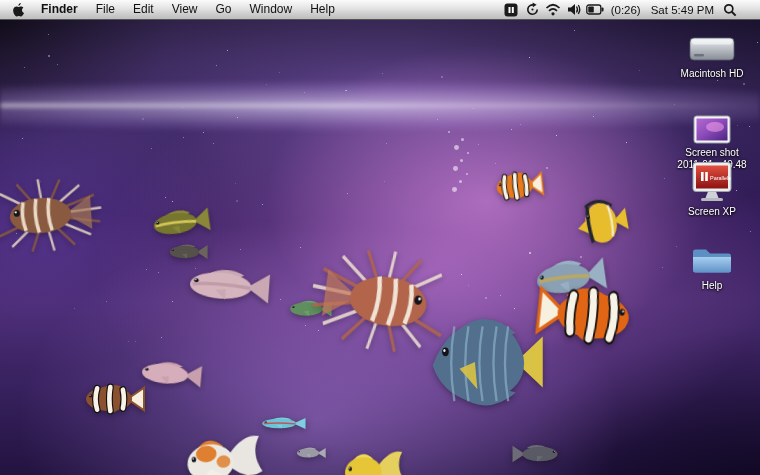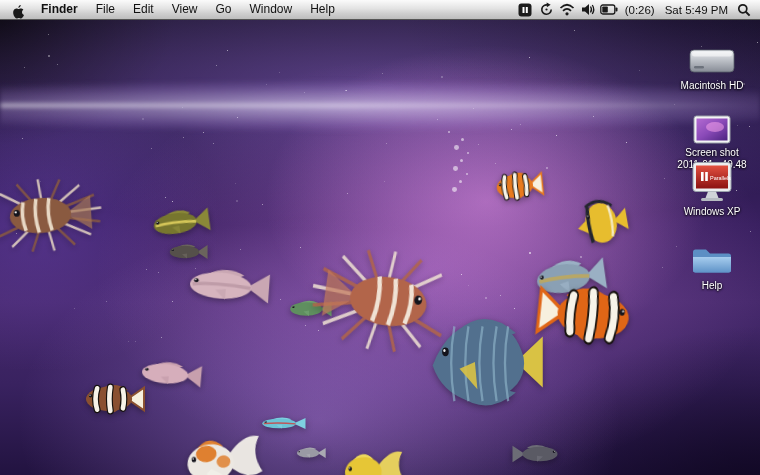--- a/index.html
+++ b/index.html
@@ -2,25 +2,25 @@
 <html><head>
 <meta charset="utf-8">
 <style>
   html,body{margin:0;padding:0;background:#000;}
   .screen{position:relative;width:760px;height:475px;overflow:hidden;font-family:"Liberation Sans",sans-serif;-webkit-font-smoothing:antialiased;}
   
   .menubar{position:absolute;top:0;left:0;right:0;height:19px;z-index:50;
     background:linear-gradient(#fbfbfb,#e3e3e3 45%,#cfcfcf 70%,#bdbdbd);
     border-bottom:1px solid #555;display:flex;justify-content:space-between;align-items:center;
     font-size:12px;color:#111;}
-  .menu-left{display:flex;align-items:flex-end;height:100%;padding-left:8px;}
+  .menu-left{display:flex;align-items:center;height:100%;padding-left:8px;}
   .menu-item{padding:0 9px;line-height:19px;cursor:default;}
   .menu-item.bold{font-weight:bold;}
   .apple{padding:0 7px 0 5px;display:flex;align-items:center;}
-  .menu-right{display:flex;align-items:center;height:100%;padding-right:6px;}
+  .menu-right{display:flex;align-items:center;height:100%;padding-right:20px;}
   .status-icon{width:21px;height:19px;display:flex;align-items:center;justify-content:center;}
   .status-text{padding:0 5px;font-size:11.5px;white-space:nowrap;}
   
   .desktop{position:absolute;top:19px;left:0;width:760px;height:456px;overflow:hidden;
     background:
       radial-gradient(ellipse 340px 240px at 64% 40%, rgba(246,156,244,.50), transparent 65%),
       radial-gradient(ellipse 520px 330px at 57% 55%, rgba(212,128,234,.40), transparent 65%),
       radial-gradient(ellipse 430px 290px at 42% 88%, rgba(186,140,236,.45), transparent 70%),
       radial-gradient(ellipse 760px 190px at 50% 15%, rgba(148,108,208,.50), transparent 75%),
       radial-gradient(ellipse 260px 210px at 5% 45%, rgba(108,68,178,.50), transparent 70%),
@@ -414,21 +414,21 @@
     <ellipse cx="44" cy="30" rx="35" ry="17" fill="#9a9aa4"></ellipse>
 
     <path d="M38,36 L50,48 L50,34 Z" fill="#aaaab2" opacity=".85"></path>
     <circle cx="16" cy="25" r="2.6" fill="#14141c"></circle>
             <circle cx="15.2" cy="24.2" r="0.9" fill="#eee"></circle>
           </svg></div>
       </div>
 
     <div class="icons-col">
 
-      <div class="desktop-icon" style="top:26px">
+      <div class="desktop-icon" style="top:14px">
         <svg width="48" height="32" viewBox="0 0 48 32">
           <defs>
               <linearGradient id="hdg" x1="0" y1="0" x2="0" y2="1">
             <stop offset="0" stop-color="#eef0f3"></stop>
                 <stop offset="0.5" stop-color="#b9bdc4"></stop>
                 <stop offset="1" stop-color="#878c96"></stop>
           </linearGradient>
             </defs>
           <rect x="2" y="5" width="44" height="22" rx="4" fill="url(#hdg)" stroke="#596069" stroke-width="0.8"></rect>
           <rect x="4" y="6.5" width="40" height="5" rx="2.5" fill="rgba(255,255,255,0.55)"></rect>
@@ -462,21 +462,21 @@
           </linearGradient>
             </defs>
           <rect x="4" y="1.5" width="38" height="29" rx="3" fill="#eceef0" stroke="#9aa2ac" stroke-width="1"></rect>
           <rect x="7" y="4.5" width="32" height="23" fill="url(#xpg)"></rect>
           <rect x="12" y="11" width="2.6" height="9" fill="#fff"></rect>
           <rect x="16.2" y="11" width="2.6" height="9" fill="#fff"></rect>
           <text x="21" y="18.5" font-size="5.5" fill="#fff" font-family="Liberation Sans, sans-serif">Parallels</text>
           <path d="M19,30.5 L27,30.5 L29.5,37 L16.5,37 Z" fill="#cfd3d8"></path>
           <rect x="12" y="37" width="22" height="3" rx="1.5" fill="#b6bbc2"></rect>
         </svg>
-        <div class="icon-label">Windows XP</div>
+        <div class="icon-label">Screen XP</div>
       </div>
 
       <div class="desktop-icon" style="top:224px">
         <svg width="46" height="34" viewBox="0 0 46 34">
           <defs>
               <linearGradient id="fdg" x1="0" y1="0" x2="0" y2="1">
             <stop offset="0" stop-color="#a7cdee"></stop>
                 <stop offset="1" stop-color="#5f93c8"></stop>
           </linearGradient>
             </defs>

